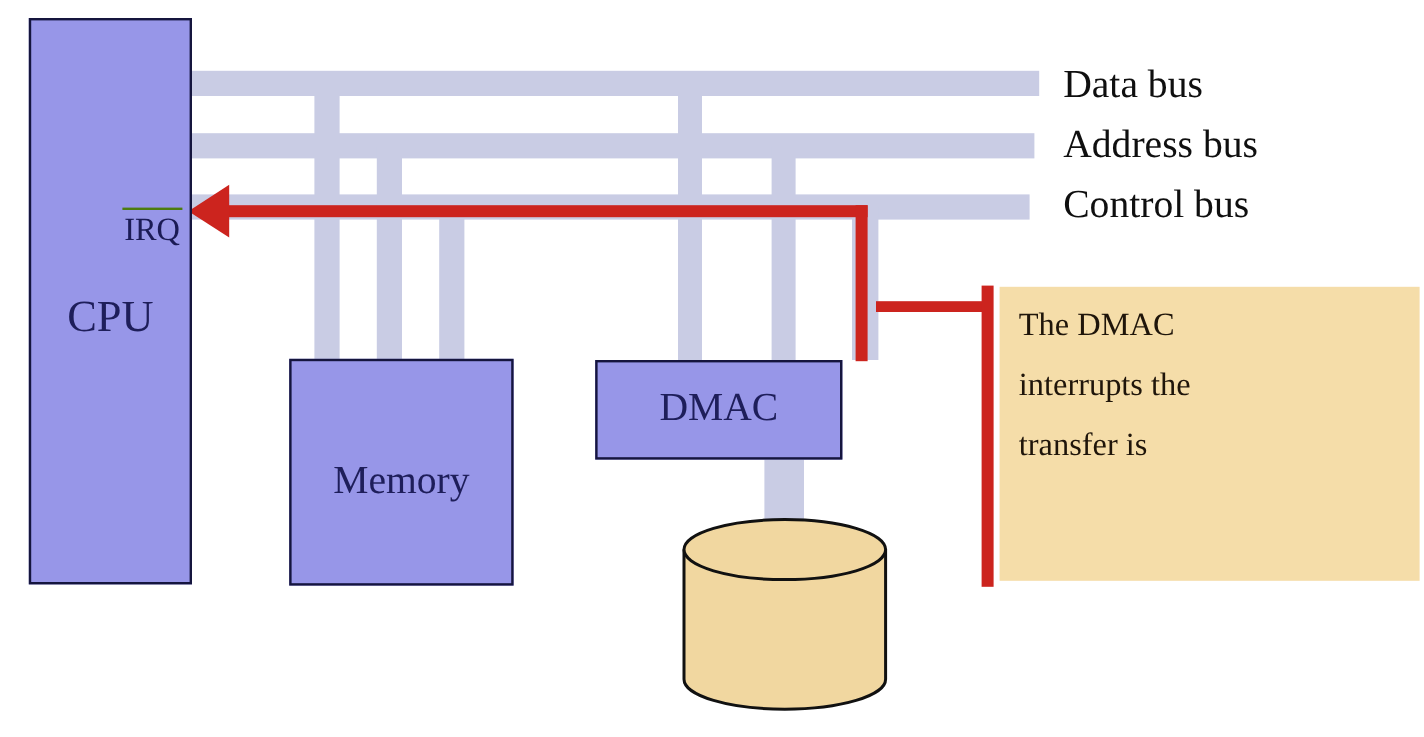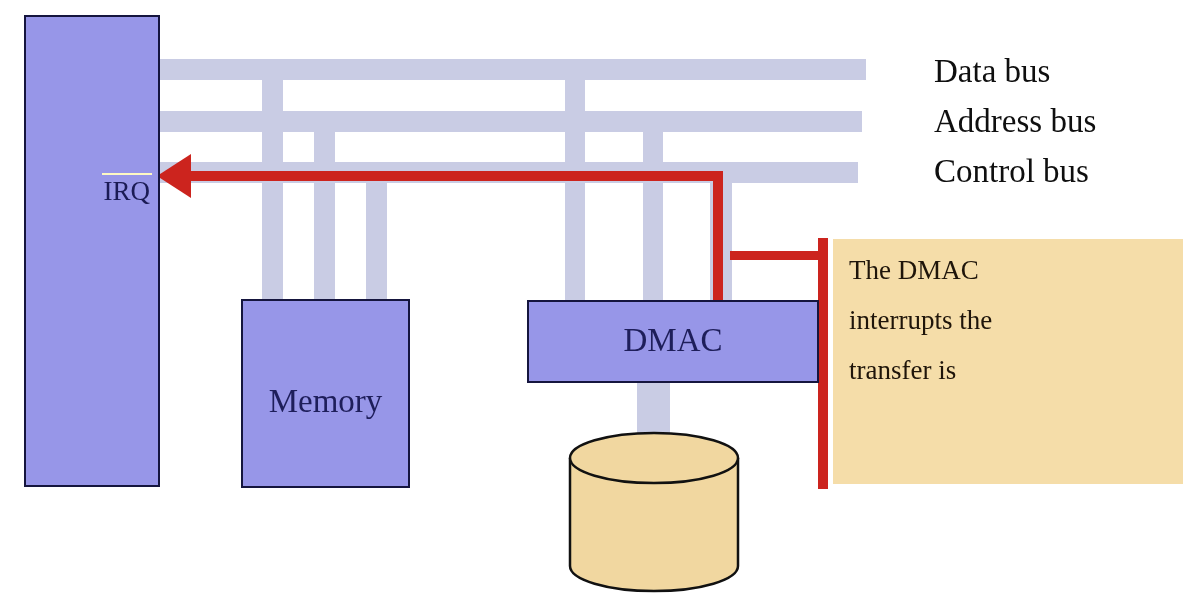--- a/index.html
+++ b/index.html
@@ -23,25 +23,25 @@
     box-sizing:border-box;color:#1e1e5a;
   }
   .comp-label{
     position:absolute;left:0;right:0;text-align:center;
     font-size:33px;color:#1e1e5a;white-space:nowrap;
   }
   .cpu-label{font-size:37px;}
   .irq{
     position:absolute;top:156px;right:6px;
     font-size:27px;color:#1b1b55;
-    border-top:2px solid #fef9c3;padding:2px 2px 0 2px;line-height:1.05;
+    border-top:2px solid #4d7c0f;padding:2px 2px 0 2px;line-height:1.05;
   }
   
   .bus-label{
-    position:absolute;left:886px;font-size:33px;color:#0f0f0f;white-space:nowrap;margin-left:48px;
+    position:absolute;left:886px;font-size:33px;color:#0f0f0f;white-space:nowrap;
   }
   
   #annotation-box{
     position:absolute;left:833px;top:239px;width:350px;height:245px;
     background:#f5dda9;box-sizing:border-box;padding:6px 0 0 16px;
   }
   .annotation-line{
     font-size:27px;line-height:50px;color:#1f150a;white-space:nowrap;
   }
   
@@ -71,27 +71,28 @@
   <div class="bus" style="left:637px;top:383px;width:33px;height:62px;"></div>
 
   <div class="red" style="left:184px;top:171px;width:539px;height:10px;"></div>
   <div class="red" style="left:713px;top:171px;width:10px;height:130px;"></div>
   <div class="arrowhead" style="left:157px;top:154px;"></div>
   <div class="red" style="left:730px;top:251px;width:92px;height:9px;"></div>
   <div class="red" style="left:818px;top:238px;width:10px;height:251px;"></div>
 
   <div class="comp" style="left:24px;top:15px;width:136px;height:472px;">
     <span class="irq">IRQ</span>
+    <div class="comp-label cpu-label" style="top:226px;">CPU</div>
   </div>
 
-  <div class="comp" style="left:241px;top:299px;width:169px;height:189px;">
+  <div class="comp" style="left:241px;top:299px;width:187px;height:189px;">
     <div class="comp-label" style="top:82px;">Memory</div>
   </div>
 
-  <div class="comp" style="left:527px;top:300px;width:292px;height:83px;">
+  <div class="comp" style="left:496px;top:300px;width:206px;height:83px;">
     <div class="comp-label" style="top:20px;">DMAC</div>
   </div>
 
   <svg id="disk-svg" width="178" height="166" viewBox="0 0 178 166">
     <path d="M 5 28 L 5 136 A 84 25 0 0 0 173 136 L 173 28" fill="#f1d7a0" stroke="#111111" stroke-width="2.5"></path>
     <ellipse cx="89" cy="28" rx="84" ry="25" fill="#f1d7a0" stroke="#111111" stroke-width="2.5"></ellipse>
   </svg>
 
   <div class="bus-label" style="top:53px;">Data bus</div>
   <div class="bus-label" style="top:103px;">Address bus</div>

